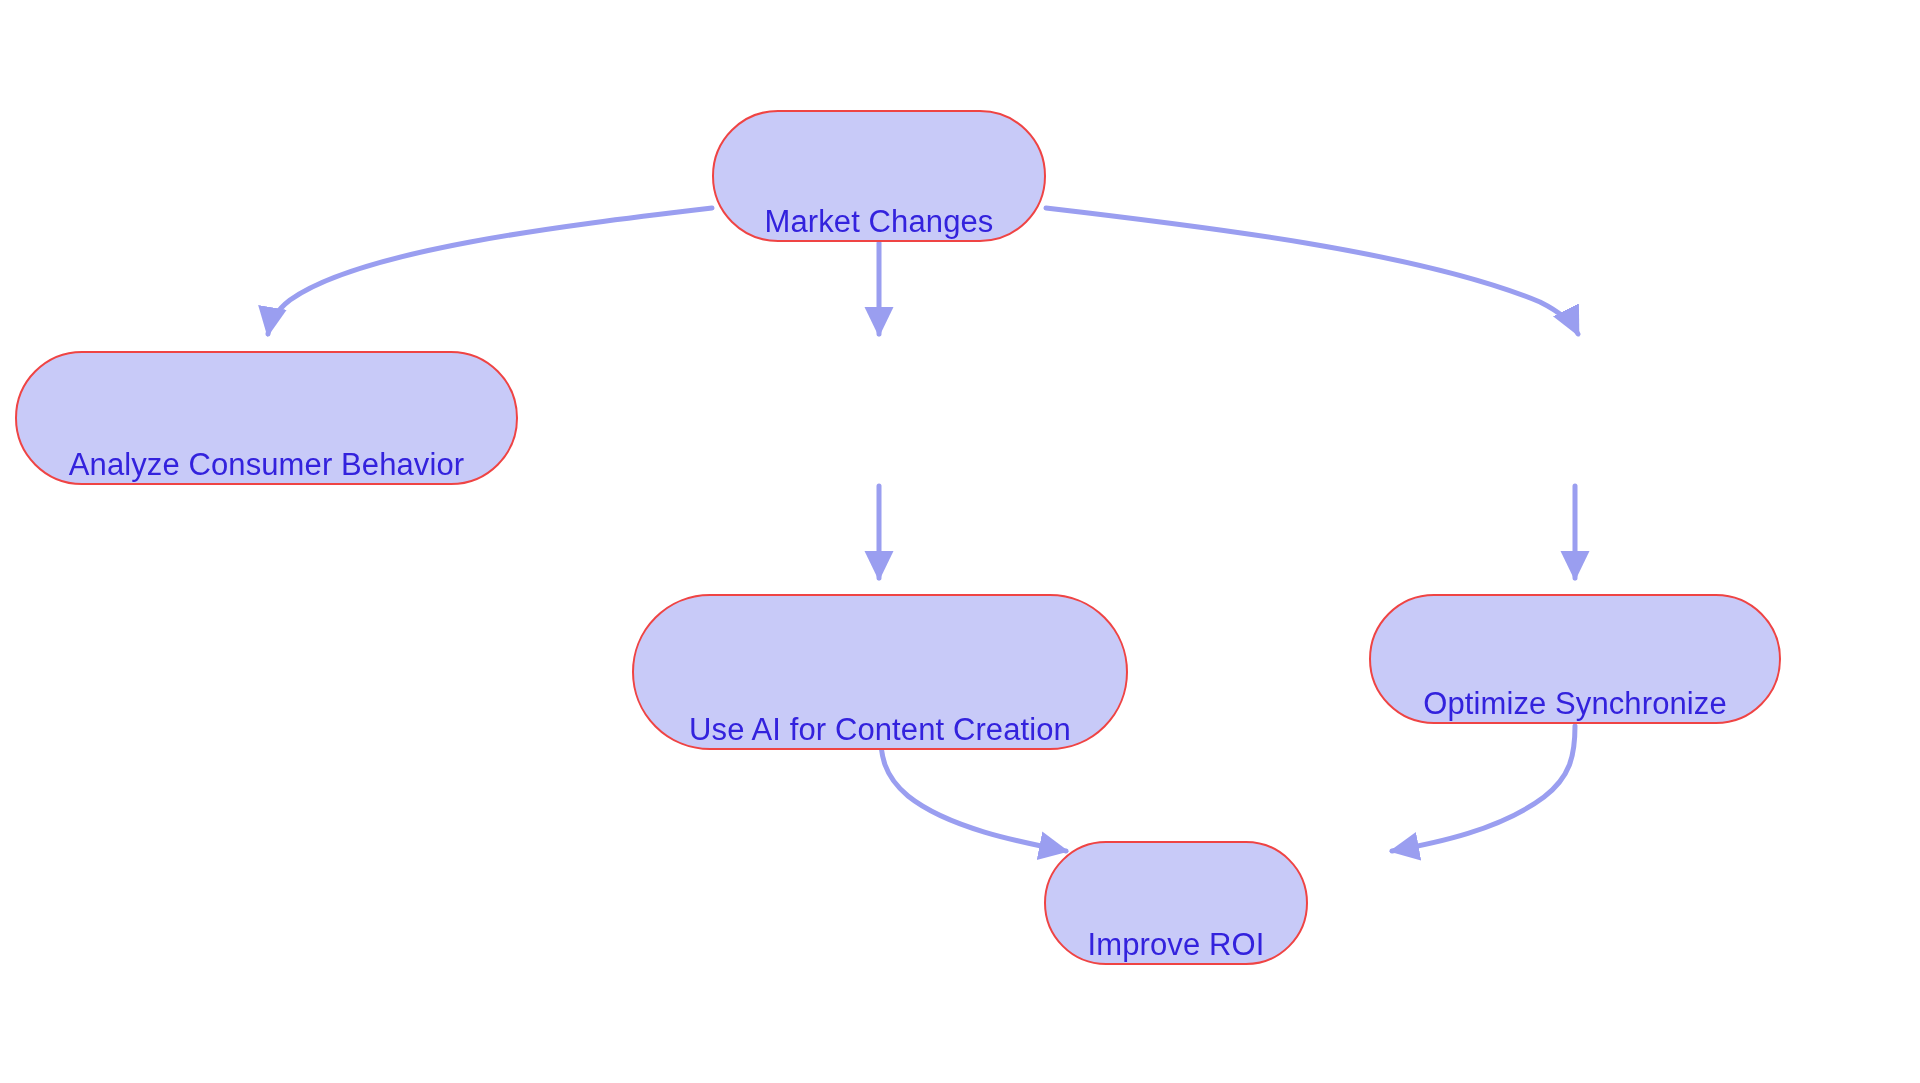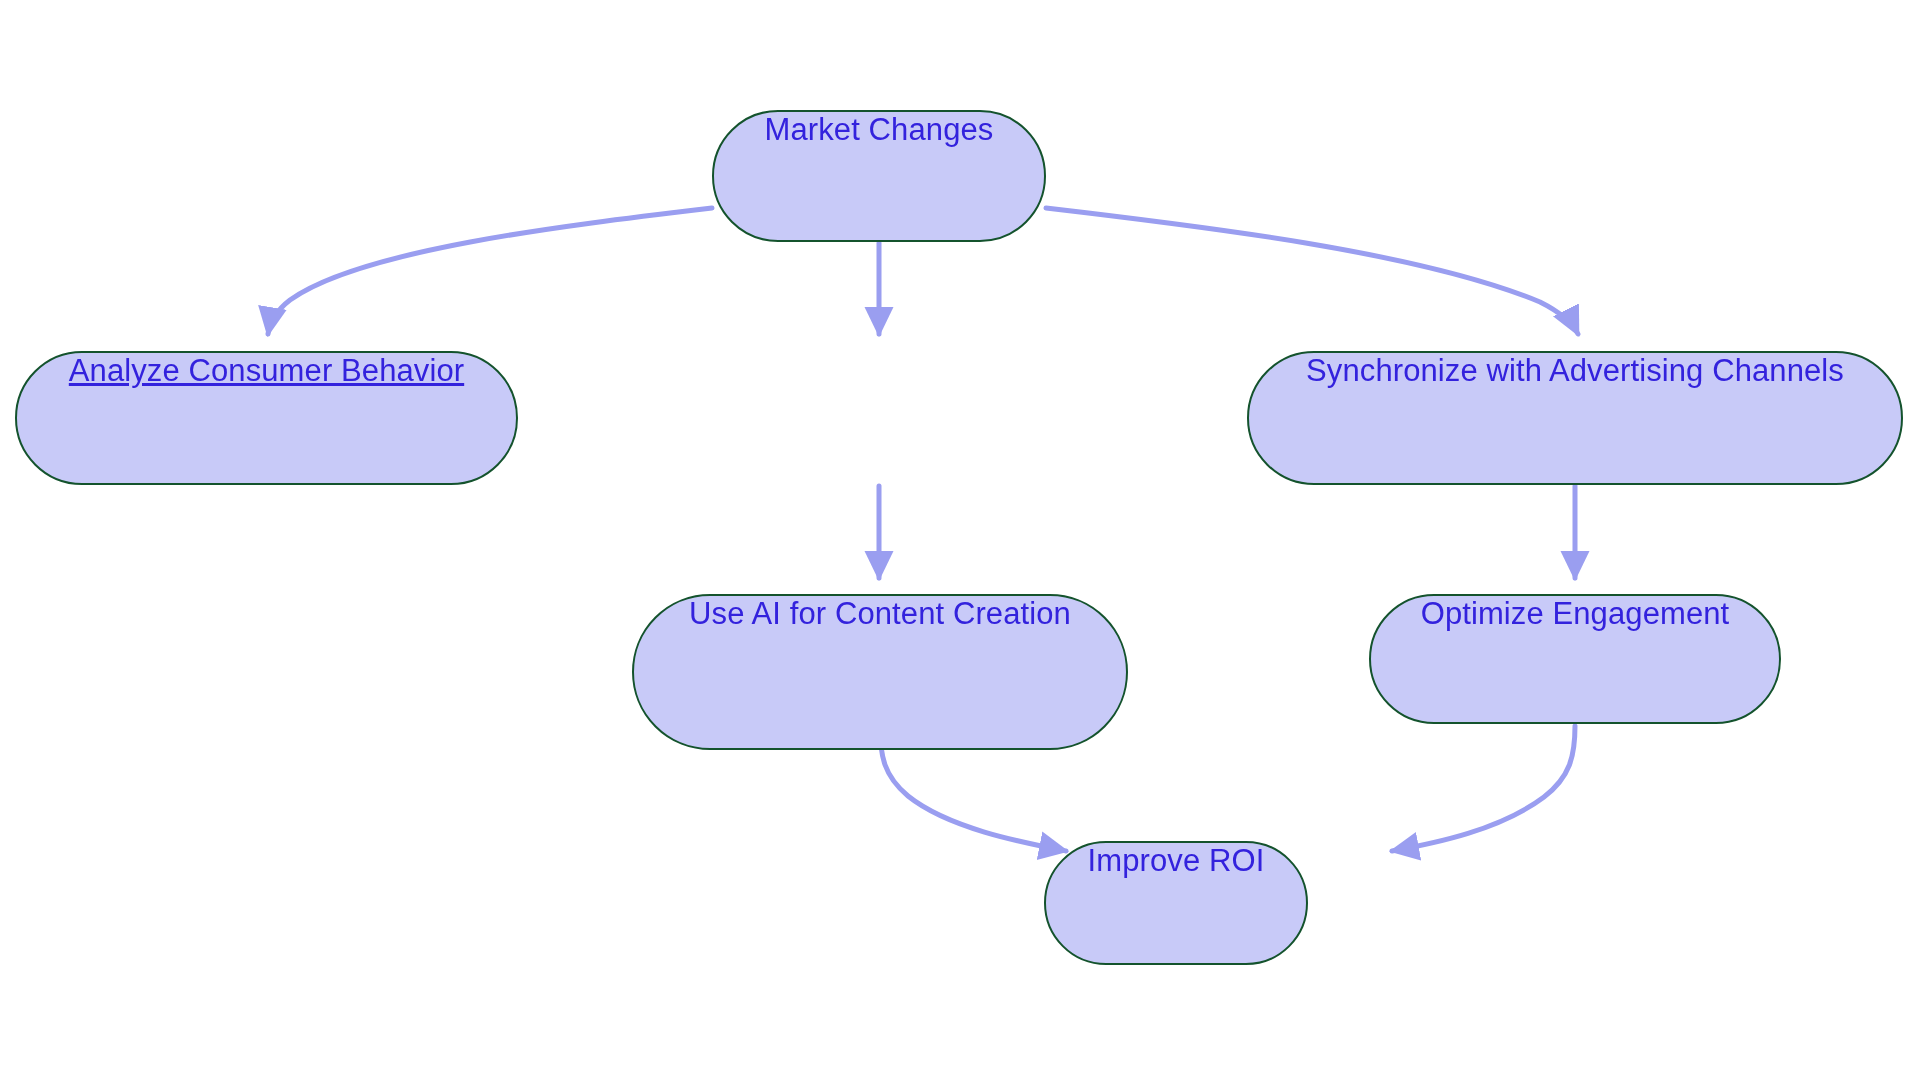--- a/index.html
+++ b/index.html
@@ -23,40 +23,40 @@
     position: absolute;
     left: 0;
     top: 0;
     width: 1920px;
     height: 1083px;
   }
   .node {
     position: absolute;
     box-sizing: border-box;
     display: flex;
-    align-items: flex-start;
+    align-items: flex-end;
     justify-content: center;
     background: #c8caf8;
-    border: 2px solid #14532d;
+    border: 2px solid #ef4444;
     border-radius: 999px;
     color: #3322dd;
     font-family: "Liberation Sans", sans-serif;
     font-size: 31px;
     font-weight: 400;
     letter-spacing: 0.1px;
     white-space: nowrap;
     z-index: 2;
   }
   .node-label {
     pointer-events: none;
   }
   
   #node-market-changes  { left: 712px;  top: 110px; width: 334px; height: 132px; }
   
-  #node-analyze-consumer-behavior { left: 15px;   top: 351px; width: 503px; height: 134px; text-decoration: underline; }
+  #node-analyze-consumer-behavior { left: 15px;   top: 351px; width: 503px; height: 134px; }
   #node-adjust-marketing-strategies { left: 627px; top: 351px; width: 505px; height: 134px; }
   #node-synchronize-advertising-channels { left: 1247px; top: 351px; width: 656px; height: 134px; }
   
   #node-use-ai-content-creation { left: 632px; top: 594px; width: 496px; height: 156px; }
   #node-optimize-engagement { left: 1369px; top: 594px; width: 412px; height: 130px; }
   
   #node-improve-roi { left: 1044px; top: 841px; width: 264px; height: 124px; }
 </style>
 </head>
 <body>
@@ -87,29 +87,26 @@
 
   <div class="node" id="node-market-changes">
     <span class="node-label">Market Changes</span>
   </div>
 
   <div class="node" id="node-analyze-consumer-behavior">
     <span class="node-label">Analyze Consumer Behavior</span>
   </div>
 
 
-  <div class="node" id="node-synchronize-advertising-channels">
-    <span class="node-label">Synchronize with Advertising Channels</span>
-  </div>
 
   <div class="node" id="node-use-ai-content-creation">
     <span class="node-label">Use AI for Content Creation</span>
   </div>
 
   <div class="node" id="node-optimize-engagement">
-    <span class="node-label">Optimize Engagement</span>
+    <span class="node-label">Optimize Synchronize</span>
   </div>
 
   <div class="node" id="node-improve-roi">
     <span class="node-label">Improve ROI</span>
   </div>
 
 </div>
 
 </body></html>

